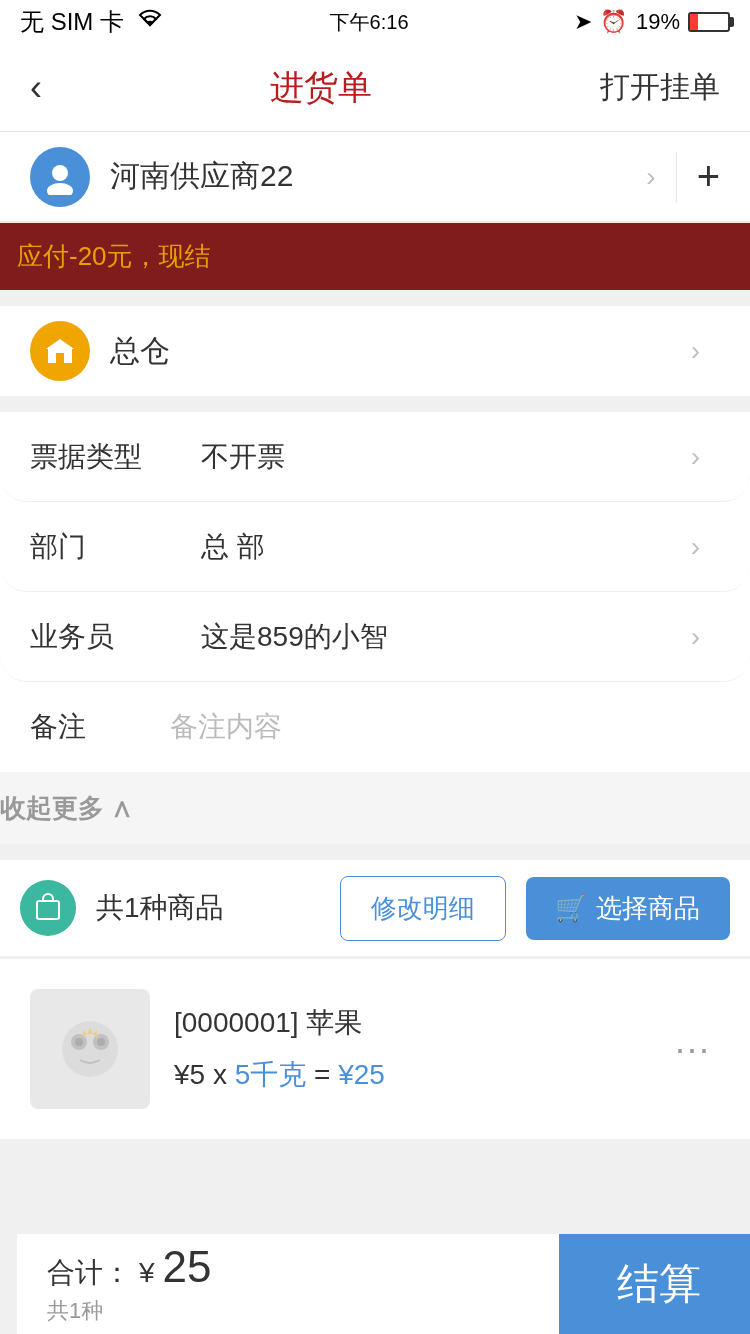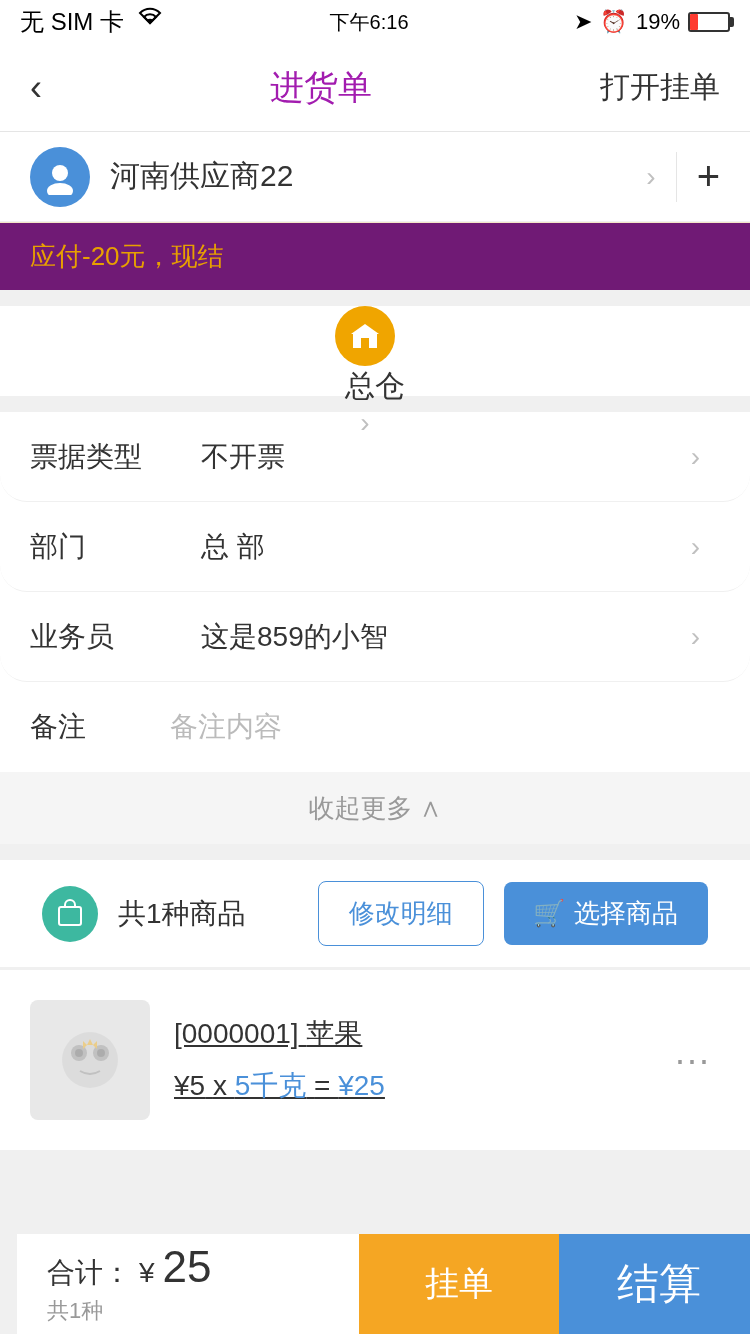--- a/index.html
+++ b/index.html
@@ -20,20 +20,21 @@
       background: #fff;
       display: flex;
       align-items: center;
       justify-content: space-between;
       padding: 0 20px;
       font-size: 24px;
       color: #000;
     }
     .status-left {
       display: flex;
+      align-items: center;
       gap: 12px;
     }
     .status-center {
       font-size: 20px;
       font-weight: 500;
     }
     .status-right {
       display: flex;
       align-items: center;
       gap: 8px;
@@ -78,21 +79,21 @@
       border-bottom: 1px solid #e5e5e5;
     }
     .nav-back {
       font-size: 36px;
       color: #333;
       cursor: pointer;
     }
     .nav-title {
       font-size: 34px;
       font-weight: 500;
-      color: #a21caf;
+      color: #b91c1c;
     }
     .nav-right-btn {
       font-size: 30px;
       color: #333;
       cursor: pointer;
     }
 
     
     .content {
       width: 750px;
@@ -142,36 +143,35 @@
       margin-right: 20px;
     }
     .add-btn {
       font-size: 40px;
       color: #333;
       cursor: pointer;
     }
 
     
     .balance-notice {
-      background: #701a75;
-      padding: 16px 30px;
+      background: #7f1d1d;
+      padding: 16px 17px;
       font-size: 26px;
       color: #e8a000;
       border-top: 1px solid #f5e6c8;
     }
 
     
     .warehouse-row {
       background: #fff;
       display: flex;
       align-items: center;
       padding: 0 30px;
       height: 90px;
       margin-top: 16px;
-      flex-direction: column;
     }
     .warehouse-icon {
       width: 60px;
       height: 60px;
       border-radius: 50%;
       background: #f0a500;
       display: flex;
       align-items: center;
       justify-content: center;
       margin-right: 20px;
@@ -215,35 +215,36 @@
       flex: 1;
       font-size: 28px;
       color: #bbb;
     }
 
     
     .collapse-row {
       background: #f5f5f5;
       display: flex;
       align-items: center;
-      justify-content: center;
+      justify-content: flex-start;
       height: 72px;
       font-size: 26px;
       color: #999;
       cursor: pointer;
       margin-top: 0;
+      font-weight: bold;
     }
 
     
     .product-header {
       background: #fff;
       display: flex;
       align-items: center;
-      padding: 0 42px;
-      height: 107px;
+      padding: 0 20px;
+      height: 96px;
       margin-top: 16px;
       gap: 20px;
     }
     .product-count-icon {
       width: 56px;
       height: 56px;
       border-radius: 50%;
       background: #3db8a0;
       display: flex;
       align-items: center;
@@ -292,21 +293,20 @@
       height: 120px;
       background: #e8e8e8;
       border-radius: 8px;
       display: flex;
       align-items: center;
       justify-content: center;
       flex-shrink: 0;
     }
     .product-info {
       flex: 1;
-      text-decoration: underline;
     }
     .product-name {
       font-size: 28px;
       color: #333;
       margin-bottom: 14px;
     }
     .product-price {
       font-size: 28px;
       color: #333;
     }
@@ -528,15 +528,14 @@
 
 <div class="footer">
   <div class="footer-total">
     <div class="footer-total-label">
       <span>合计：</span>
       <span>¥</span>
       <span class="footer-total-amount">25</span>
     </div>
     <div class="footer-count">共1种</div>
   </div>
-  <button class="footer-btn-pending">挂单</button>
   <button class="footer-btn-checkout">结算</button>
 </div>
 
 </body></html>

